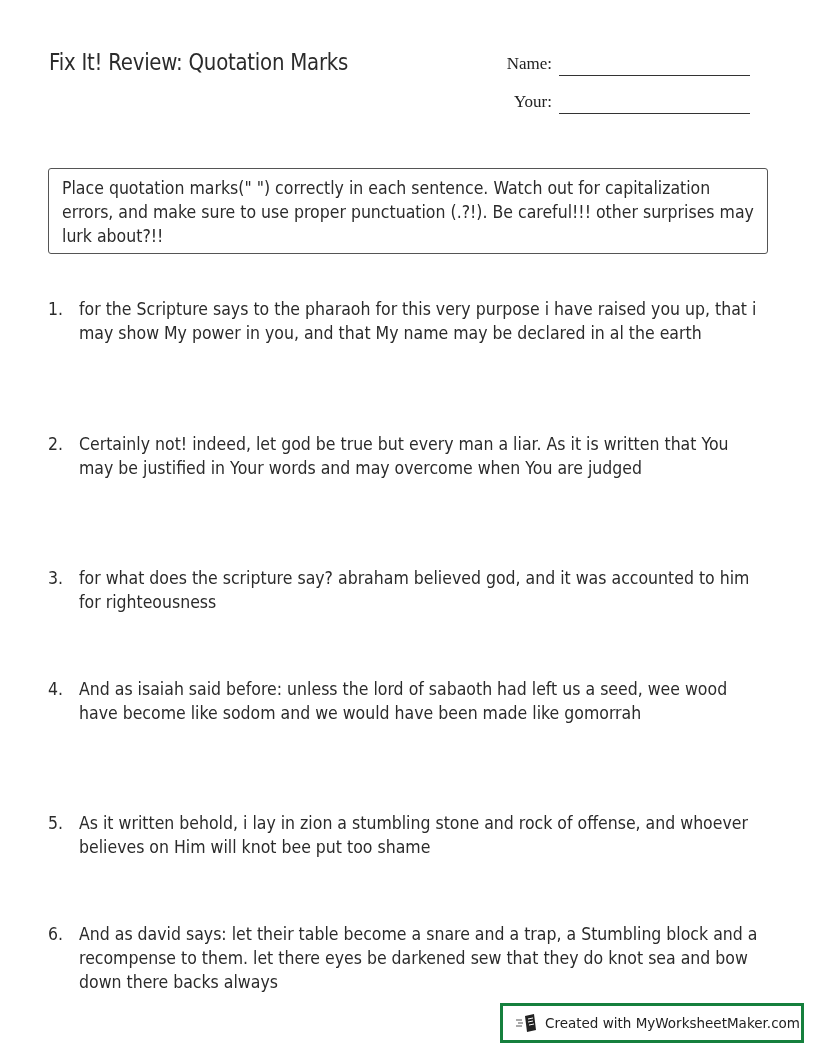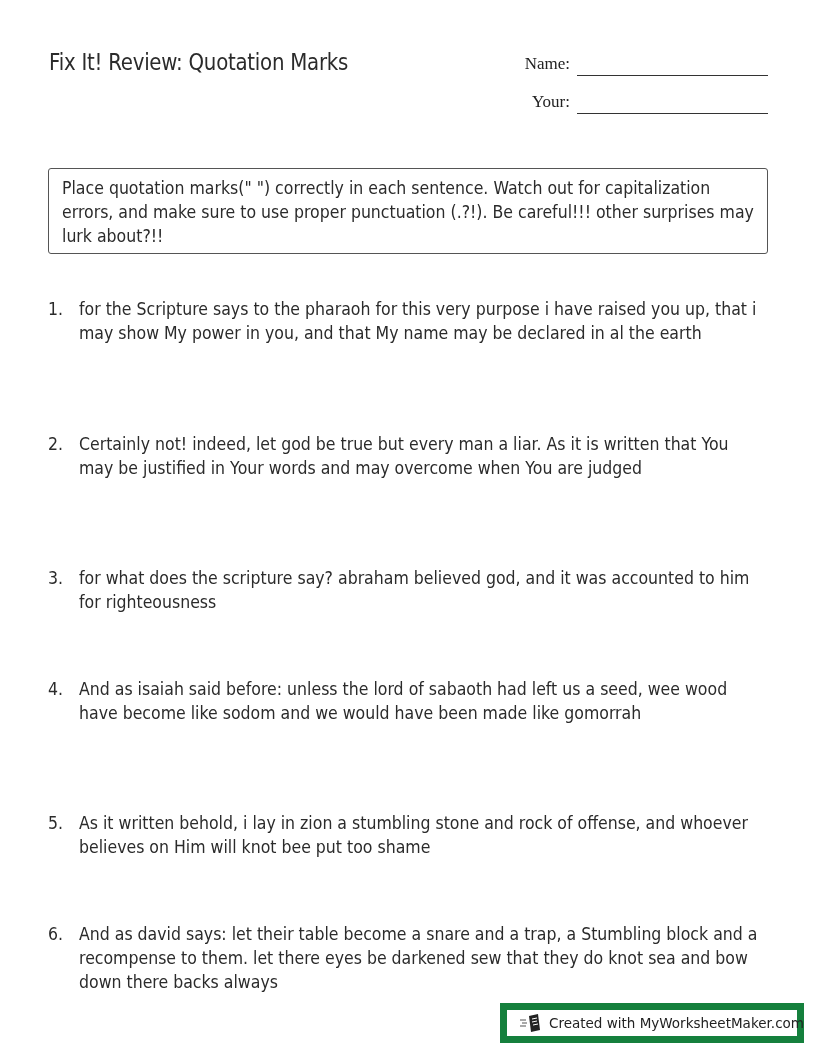--- a/index.html
+++ b/index.html
@@ -1,32 +1,32 @@
 <!DOCTYPE html>
 <html><head>
 <meta charset="utf-8">
 <style>
   html, body { margin: 0; padding: 0; background: #ffffff; }
   body { width: 816px; height: 1056px; position: relative; overflow: hidden;
          font-family: "DejaVu Sans", sans-serif; color: #2b2b2b; }
   .title { position: absolute; left: 49px; top: 49px; font-size: 23px; letter-spacing: -0.3px;
            font-family: "DejaVu Sans", sans-serif; color: #2b2b2b; transform: scaleX(0.86); transform-origin: left top; white-space: nowrap; }
-  .field-row { position: absolute; left: 500px; width: 268px; height: 30px; }
+  .field-row { position: absolute; left: 482px; width: 268px; height: 30px; }
   .field-label { position: absolute; right: 198px; top: 6px; font-family: "Liberation Serif", serif;
                  font-size: 17px; color: #222; white-space: nowrap; }
   .field-line { position: absolute; left: 77px; width: 191px; top: 27px; border-bottom: 1px solid #333; }
   .instructions { position: absolute; left: 48px; top: 168px; width: 705px; height: 77px;
                   border: 1px solid #555; border-radius: 3px; padding: 7px 0 0 13px; box-sizing: content-box; }
   .instructions p { margin: 0; font-size: 17.5px; line-height: 24px; transform: scaleX(0.9); transform-origin: left top;
                     width: 770px; }
   .question { position: absolute; left: 48px; width: 735px; }
   .q-num { position: absolute; left: 0; top: 0; font-size: 17.5px; line-height: 24px; transform: scaleX(0.9); transform-origin: left top; }
   .q-text { position: absolute; left: 31px; top: 0; width: 760px; font-size: 17.5px; line-height: 24px;
             transform: scaleX(0.9); transform-origin: left top; margin: 0; }
-  .footer { position: absolute; left: 500px; top: 1003px; width: 304px; height: 40px; border: 7px solid #15803d;
+  .footer { position: absolute; left: 500px; top: 1003px; width: 304px; height: 40px; border: 3px solid #15803d;
             box-sizing: border-box; display: flex; align-items: center; padding-left: 12px; }
   .footer-icon { width: 26px; height: 20px; margin-right: 4px; display: inline-block; }
   .footer-text { font-size: 13.5px; color: #222; white-space: nowrap; }
 </style>
 </head>
 <body>
 
 <div class="title">Fix It! Review: Quotation Marks</div>
 
 <div class="field-row" style="top:48px;">

